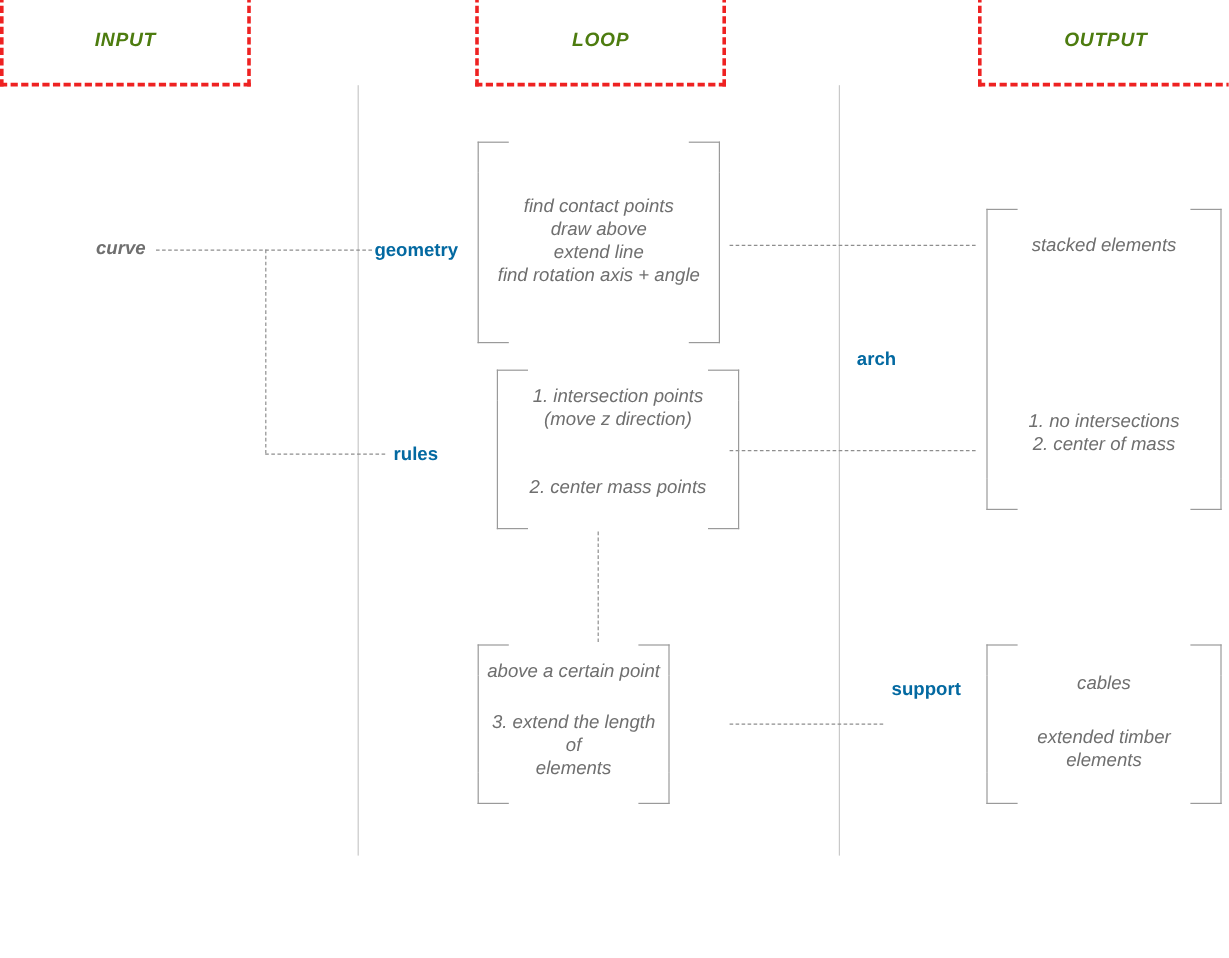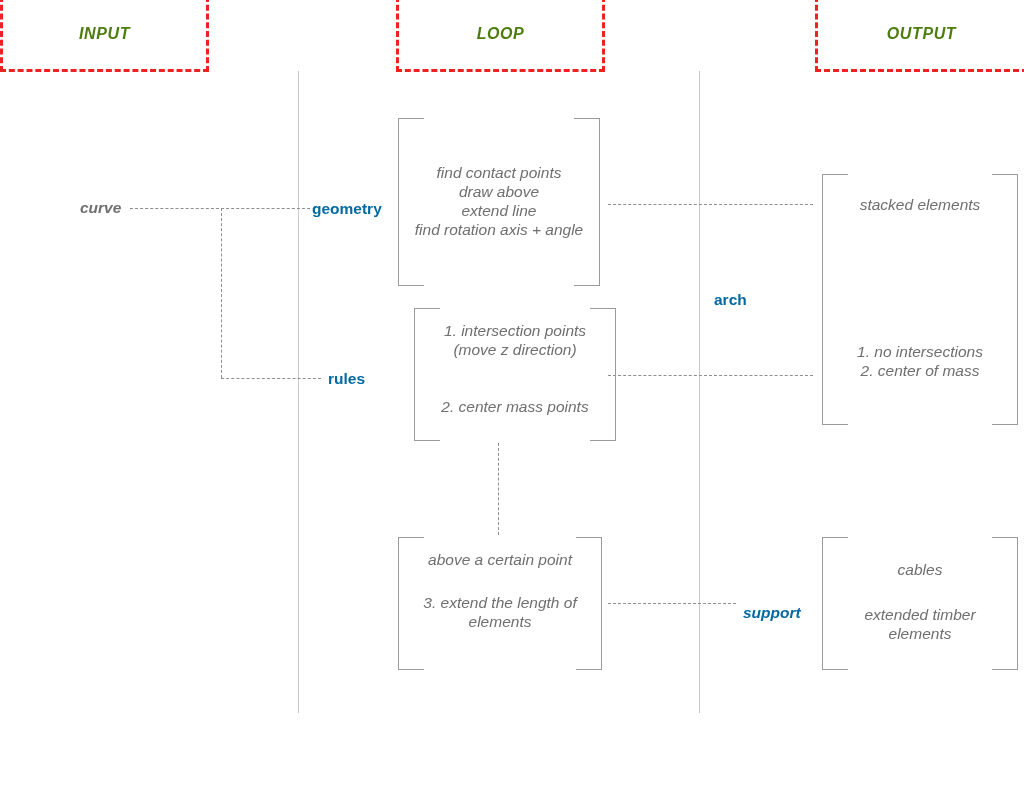--- a/index.html
+++ b/index.html
@@ -145,21 +145,21 @@
   <div class="dash-h" style="left:608px; top:603px; width:128px;"></div>
 
   <div class="lbl soft" style="left:80px; top:199px;font-weight:bold;">curve</div>
 
   <div class="lbl bold" style="left:312px; top:200px;">geometry</div>
 
   <div class="lbl bold" style="left:328px; top:370px;text-align:right;">rules</div>
 
   <div class="lbl bold" style="left:714px; top:291px;">arch</div>
 
-  <div class="lbl bold" style="left:743px; top:604px;font-style:italic;">support</div>
+  <div class="lbl bold" style="left:743px; top:566px;">support</div>
 
   <div class="bracket-box" style="left:398px; top:118px; width:202px; height:168px;">
     <div class="br tl"></div>
     <div class="br tr"></div>
     <div class="br bl"></div>
     <div class="br br2"></div>
     <div class="side left"></div>
     <div class="side right"></div>
     <div class="box-lines" style="justify-content:center;">
       <div class="box-line">find contact points</div>
@@ -176,21 +176,21 @@
     <div class="br br2"></div>
     <div class="side left"></div>
     <div class="side right"></div>
     <div class="box-lines" style="justify-content:flex-start; padding-top:14px;">
       <div class="box-line">1. intersection points
 (move z direction)</div>
       <div class="box-line" style="margin-top:38px;">2. center mass points</div>
     </div>
   </div>
 
-  <div class="bracket-box" style="left:398px; top:537px; width:204px; height:133px;">
+  <div class="bracket-box" style="left:398px; top:537px; width:160px; height:133px;">
     <div class="br tl"></div>
     <div class="br tr"></div>
     <div class="br bl"></div>
     <div class="br br2"></div>
     <div class="side left"></div>
     <div class="side right"></div>
     <div class="box-lines" style="justify-content:flex-start; padding-top:14px;">
       <div class="box-line">above a certain point</div>
       <div class="box-line" style="margin-top:24px;">3. extend the length of
 elements</div>

